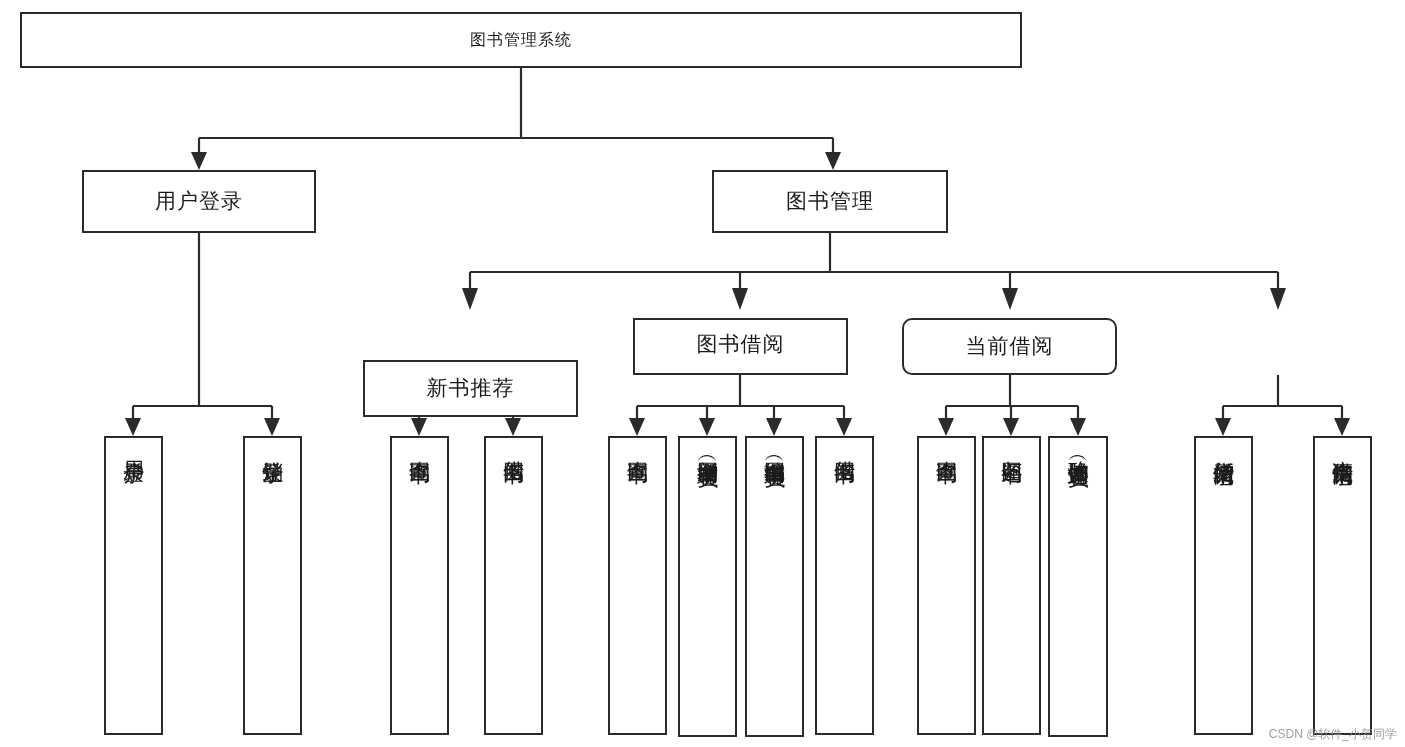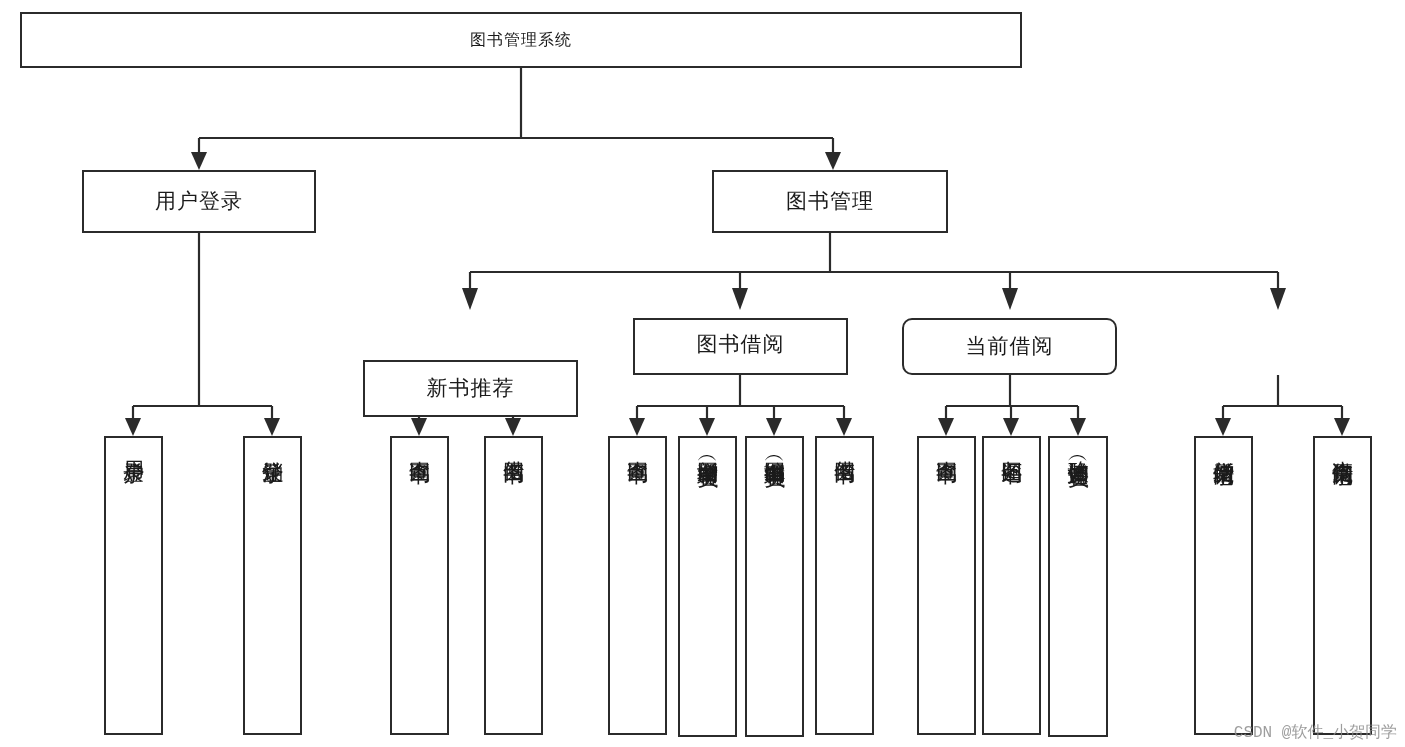--- a/index.html
+++ b/index.html
@@ -69,26 +69,26 @@
     stroke-width: 2.2;
     fill: none;
   }
   .arrowhead {
     fill: #2b2b2b;
   }
   #watermark {
     position: absolute;
     right: 8px;
     bottom: 4px;
-    font-size: 16px;
+    font-size: 12px;
     color: #8d8d8d;
     opacity: .85;
     z-index: 5;
     white-space: nowrap;
-    font-family: Liberation Mono, monospace;
+    font-family: Liberation Sans, sans-serif;
   }
 </style>
 </head>
 <body>
 
 <div id="canvas">
 
   <svg id="wires" viewBox="0 0 1405 747">
     <defs></defs>
 

